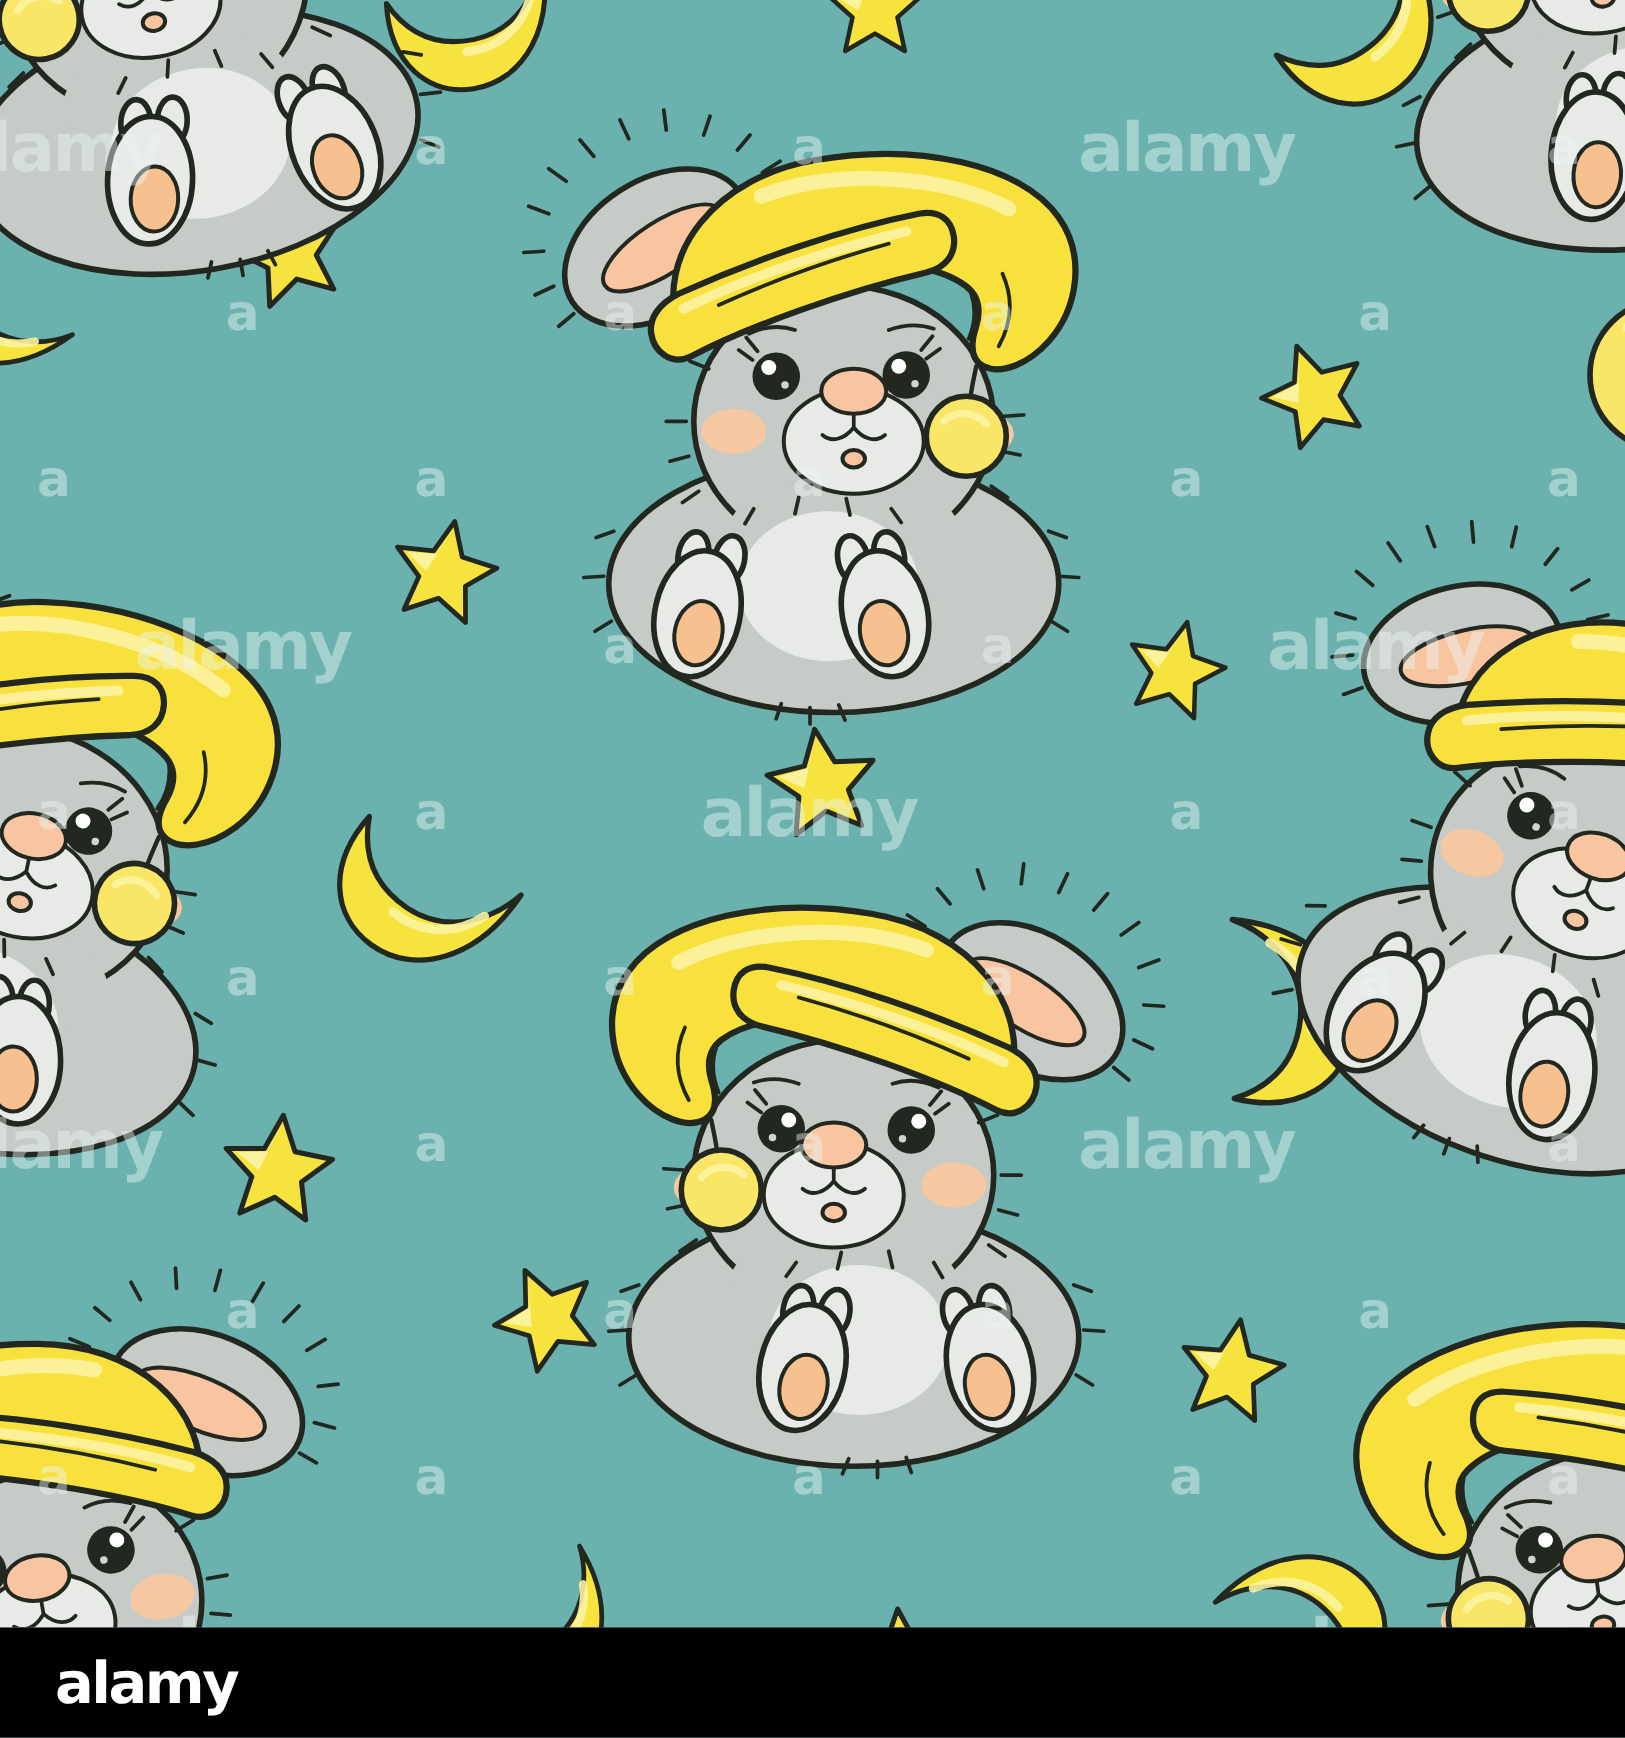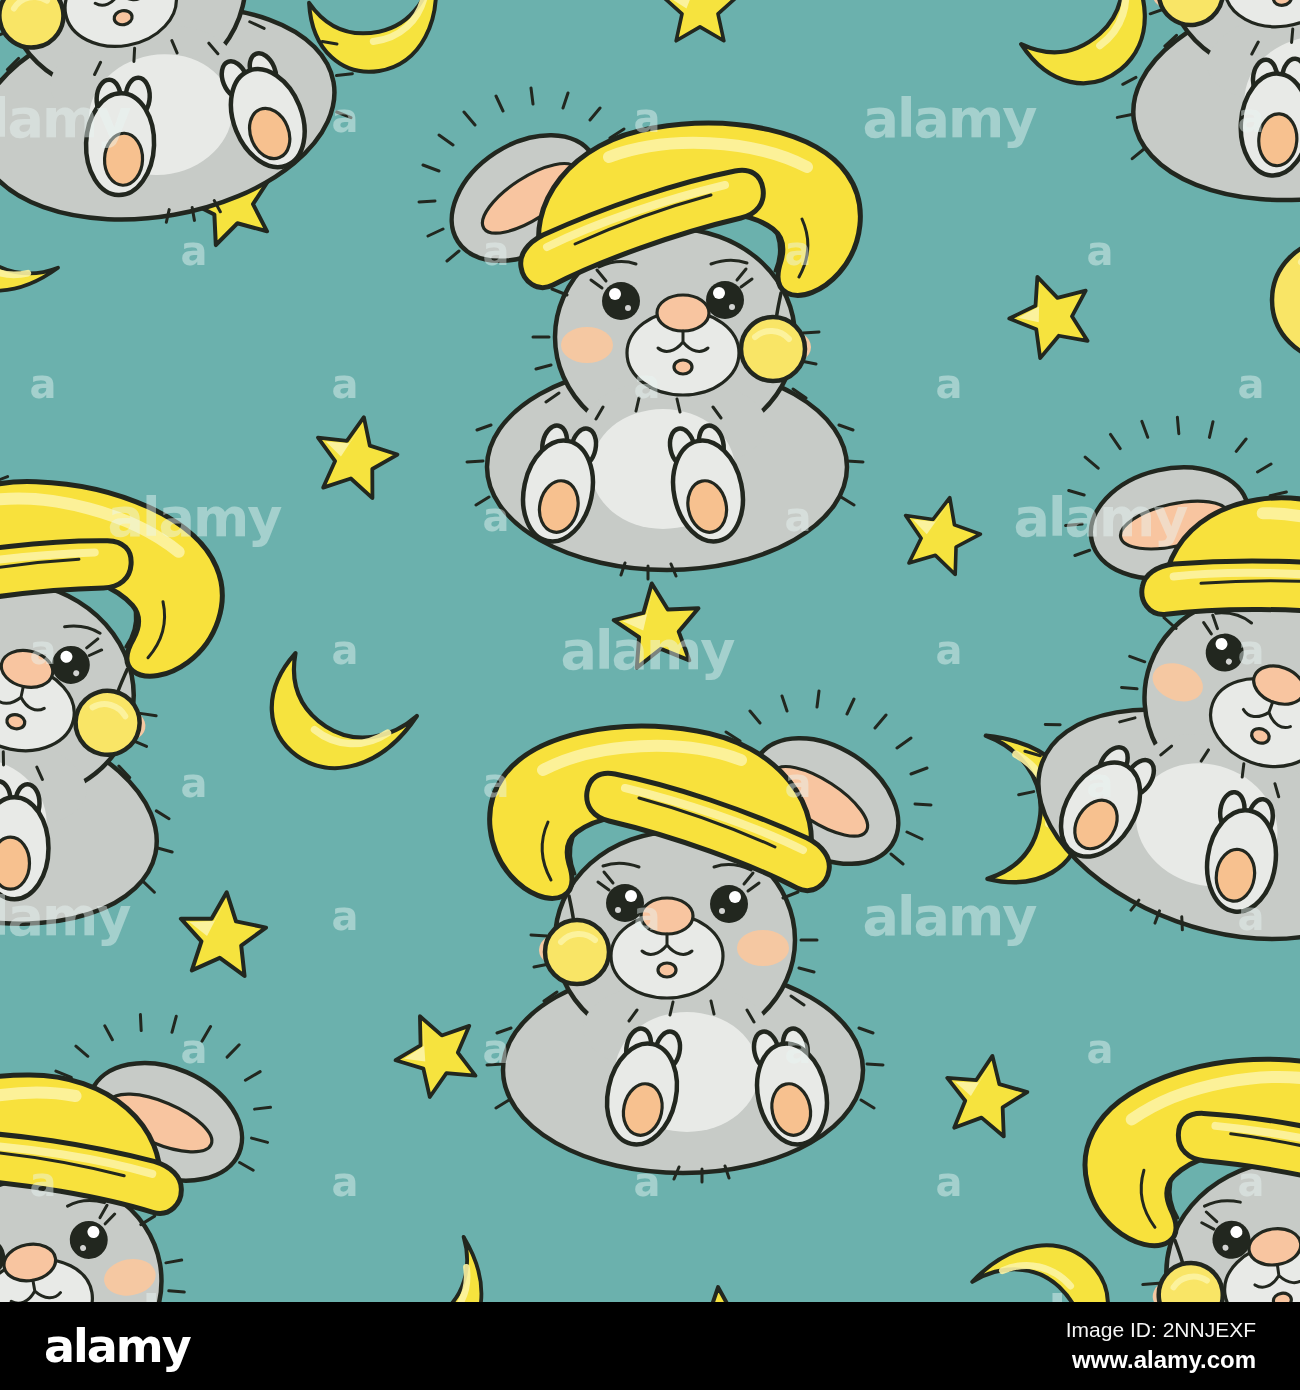--- a/index.html
+++ b/index.html
@@ -189,18 +189,14 @@
         <text x="1251" y="1182" class="wm wm-a" dominant-baseline="central">a</text>
         <text x="194" y="1315" class="wm wm-brand" dominant-baseline="central">alamy</text>
         <text x="496" y="1315" class="wm wm-a" dominant-baseline="central">a</text>
         <text x="798" y="1315" class="wm wm-a" dominant-baseline="central">a</text>
         <text x="1100" y="1315" class="wm wm-brand" dominant-baseline="central">alamy</text>
       </g>
   </svg>
 
   <div class="footer">
     <div class="logo">alamy</div>
-    <div class="meta">
-      <div class="imgid">Image ID: 2NNJEXF</div>
-      <div class="url">www.alamy.com</div>
-    </div>
   </div>
 </div>
 
 </body></html>

